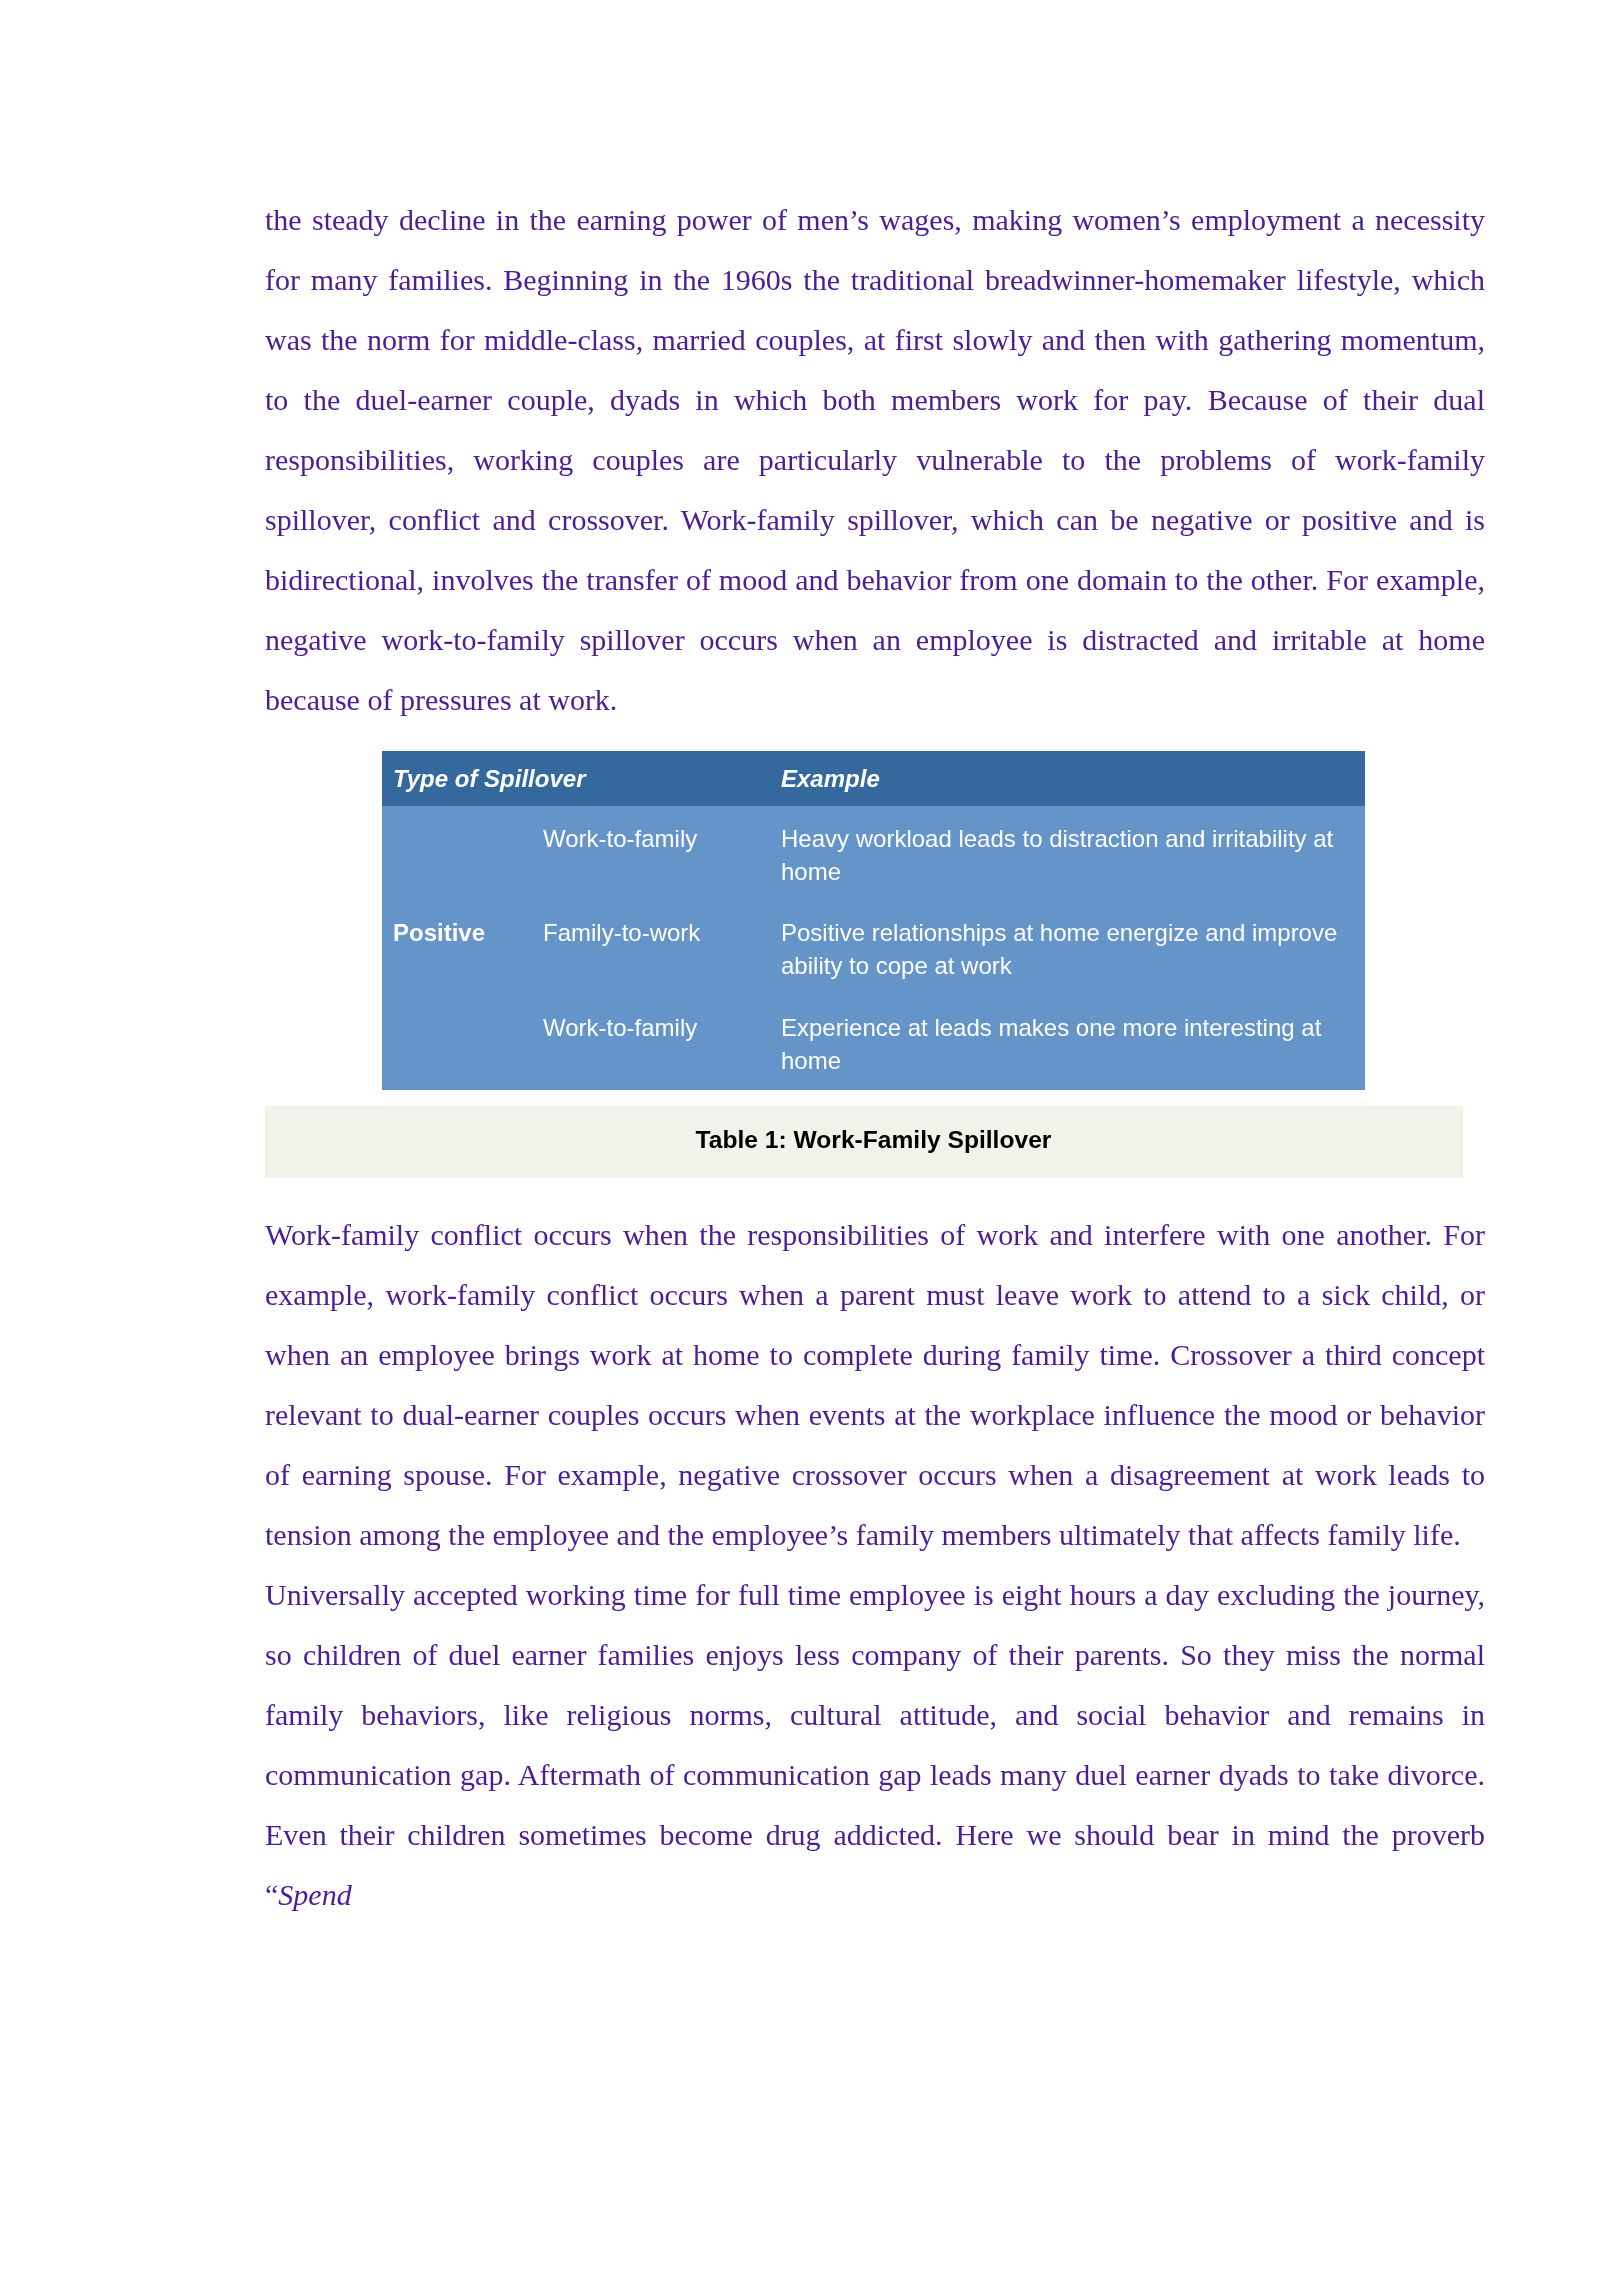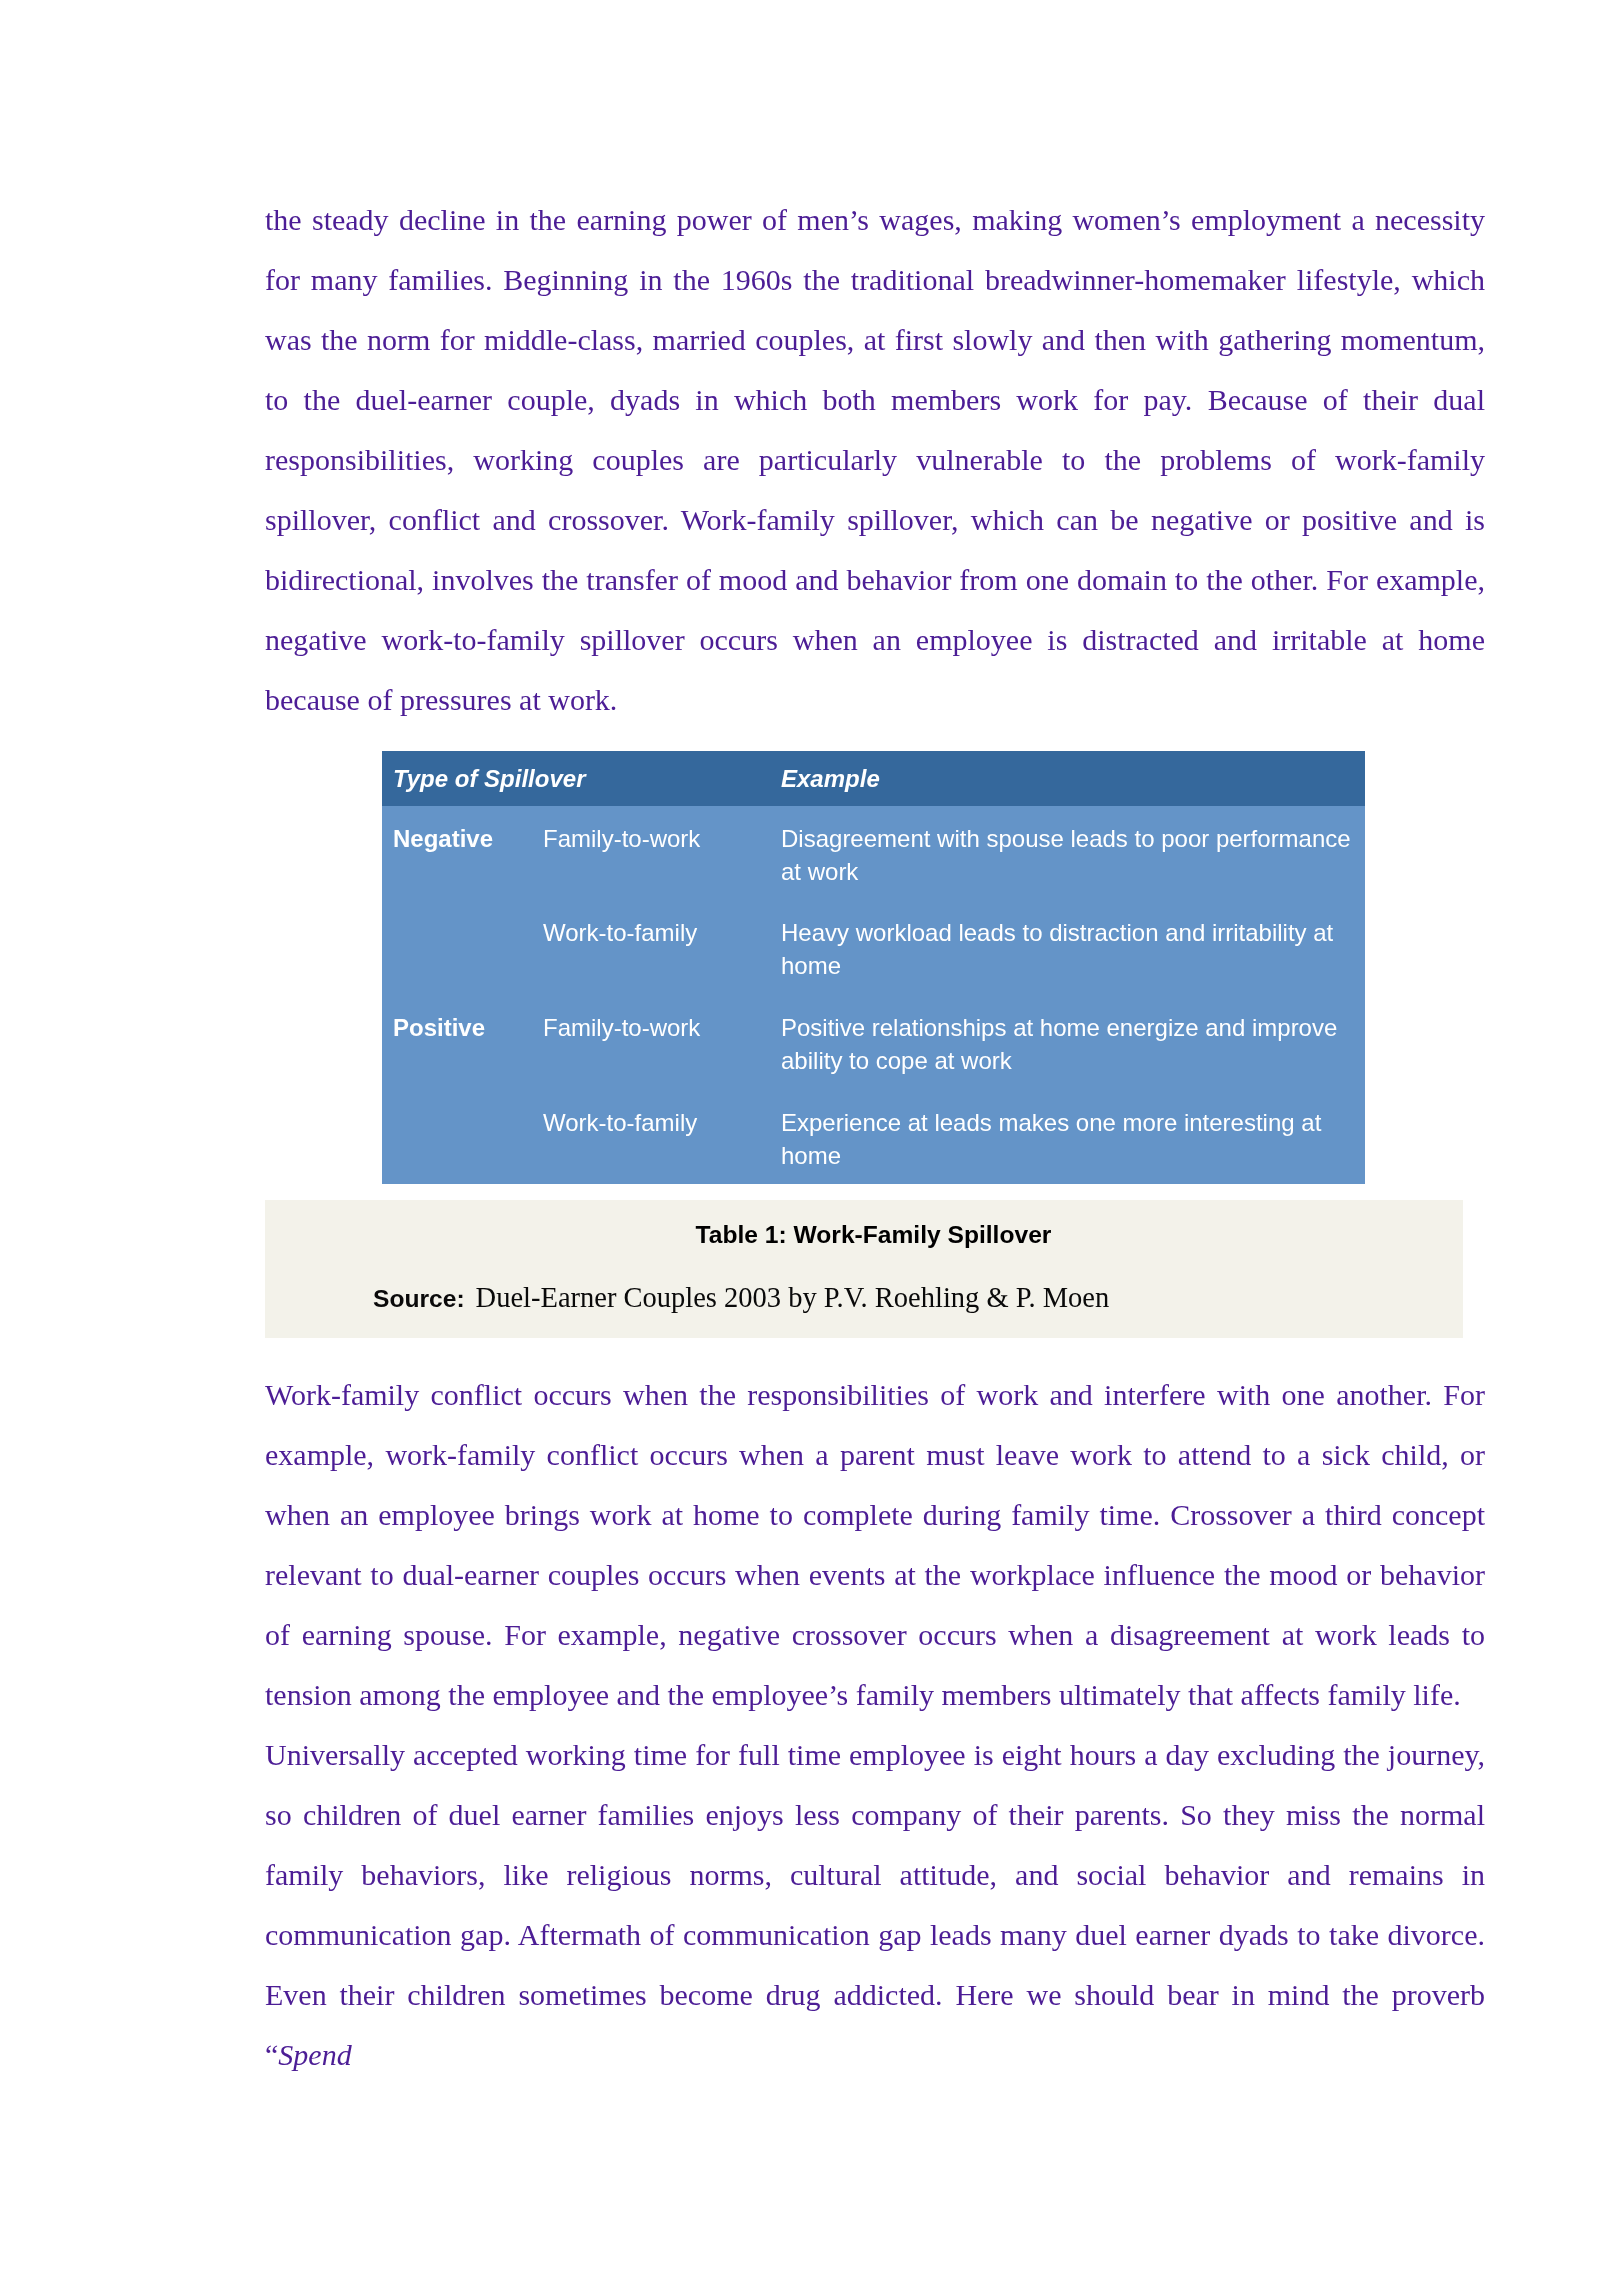--- a/index.html
+++ b/index.html
@@ -107,48 +107,40 @@
           <col class="col-example">
         </colgroup>
         <thead>
           <tr>
             <th colspan="2">Type of Spillover</th>
             <th>Example</th>
           </tr>
         </thead>
         <tbody>
           <tr>
-            <td class="cell-type">Negative</td>
-            <td class="cell-direction">Family-to-work</td>
-            <td class="cell-example">Disagreement with spouse leads to poor performance at work</td>
-          </tr>
-          <tr>
             <td class="cell-type"></td>
             <td class="cell-direction">Work-to-family</td>
             <td class="cell-example">Heavy workload leads to distraction and irritability at home</td>
           </tr>
           <tr>
             <td class="cell-type">Positive</td>
             <td class="cell-direction">Family-to-work</td>
             <td class="cell-example">Positive relationships at home energize and improve ability to cope at work</td>
           </tr>
           <tr>
             <td class="cell-type"></td>
             <td class="cell-direction">Work-to-family</td>
             <td class="cell-example">Experience at leads makes one more interesting at home</td>
           </tr>
         </tbody>
       </table>
     </div>
 
     <div class="caption-band">
       <div class="table-caption">Table 1: Work-Family Spillover</div>
-      <div class="source-line">
-        <span class="source-label">Source:</span><span class="source-text">Duel-Earner Couples 2003 by P.V. Roehling &amp; P. Moen</span>
-      </div>
     </div>
 
     <p class="body-text para-after">Work-family conflict occurs when the responsibilities of work and interfere with one another. For example, work-family conflict occurs when a parent must leave work to attend to a sick child, or when an employee brings work at home to complete during family time. Crossover a third concept relevant to dual-earner couples occurs when events at the workplace influence the mood or behavior of earning spouse. For example, negative crossover occurs when a disagreement at work leads to tension among the employee and the employee’s family members ultimately that affects family life.</p>
 
     <p class="body-text"><span>Universally accepted working time for full time employee is eight hours a day excluding the journey, so children of duel earner families enjoys less company of their parents. So they miss the normal family behaviors, like religious norms, cultural attitude, and social behavior and remains in communication gap. Aftermath of communication gap leads many duel earner dyads to take divorce. Even their children sometimes become drug addicted. Here we should bear in mind the proverb “</span><em>Spend</em></p>
 
   </div>
 </div>
 
 

